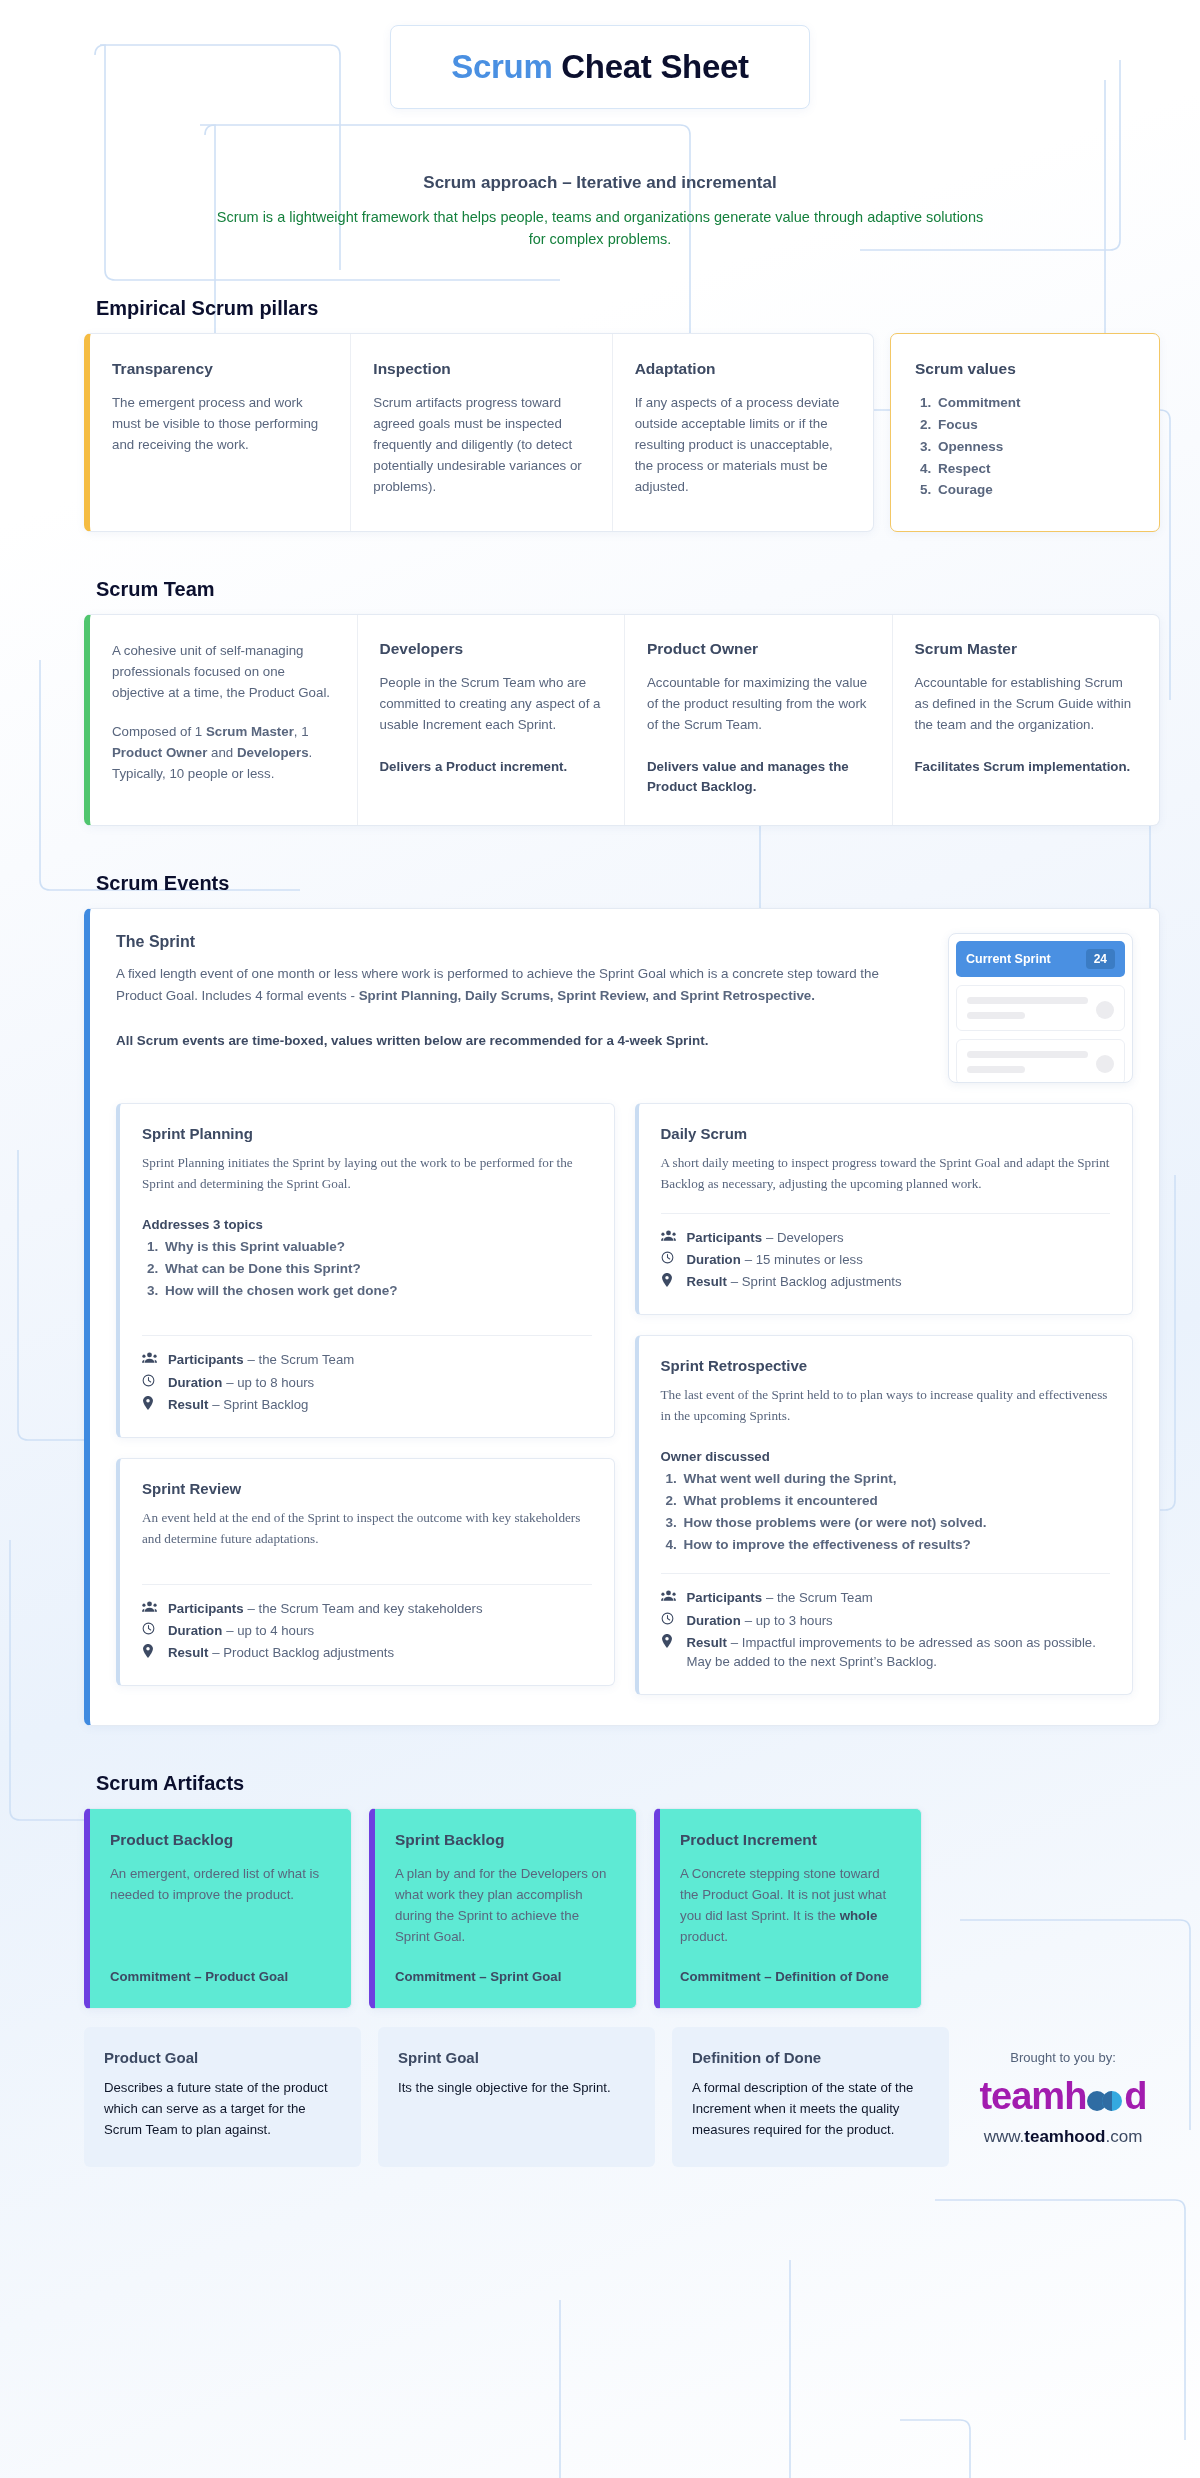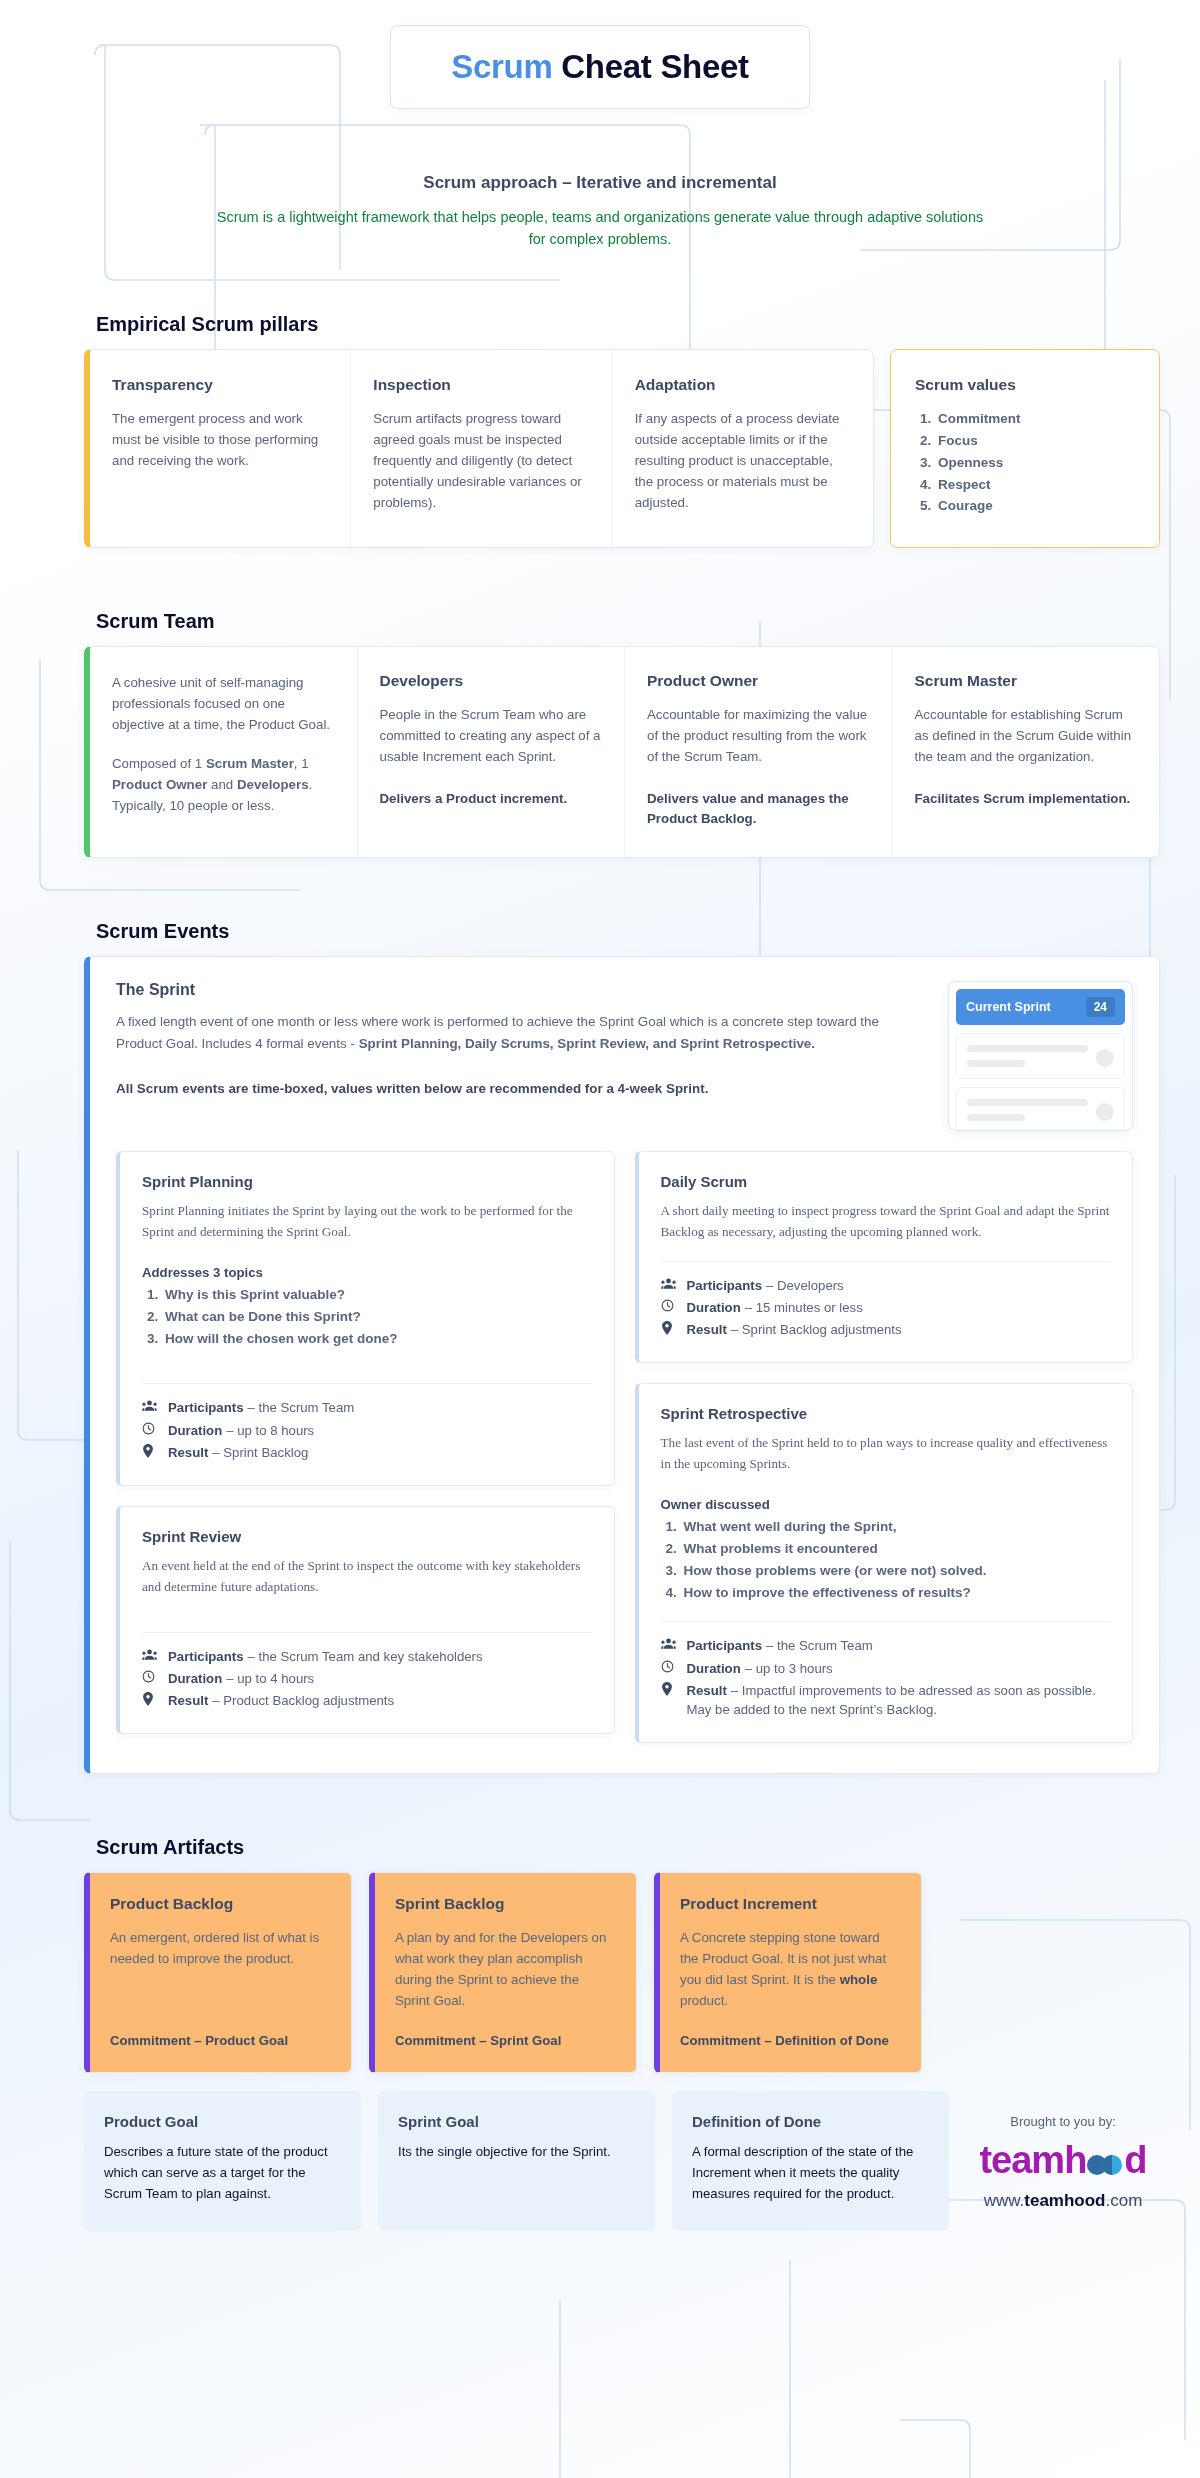--- a/index.html
+++ b/index.html
@@ -80,21 +80,21 @@
     color: #15803d;
   }
 
   
   .section-heading {
     font-size: 20px;
     font-weight: bold;
     color: #0b0f2e;
     margin: 0 0 13px 12px;
   }
-  .section-gap { margin-top: 62px; padding-left: 44px; }
+  .section-gap { margin-top: 46px; padding-left: 44px; }
 
   
   .card {
     background: #ffffff;
     border: 1px solid #e4eaf3;
     border-radius: 7px;
     box-shadow: 0 2px 9px rgba(90,120,170,0.07);
   }
 
   
@@ -319,21 +319,21 @@
 
   
   .artifacts-row {
     display: flex;
     gap: 17px;
     align-items: stretch;
   }
   .artifact-card {
     flex: 1 1 0;
     max-width: 277px;
-    background: #fdba74;
+    background: #5eead4;
     border: 1px solid #e4eaf3;
     border-left: 6px solid #6d3fe0;
     border-radius: 6px;
     box-shadow: 0 2px 8px rgba(90,120,170,0.07);
     padding: 22px 20px 22px 20px;
     display: flex;
     flex-direction: column;
   }
   .artifact-spacer { flex: 1 1 auto; min-height: 20px; }
   .commitment {

